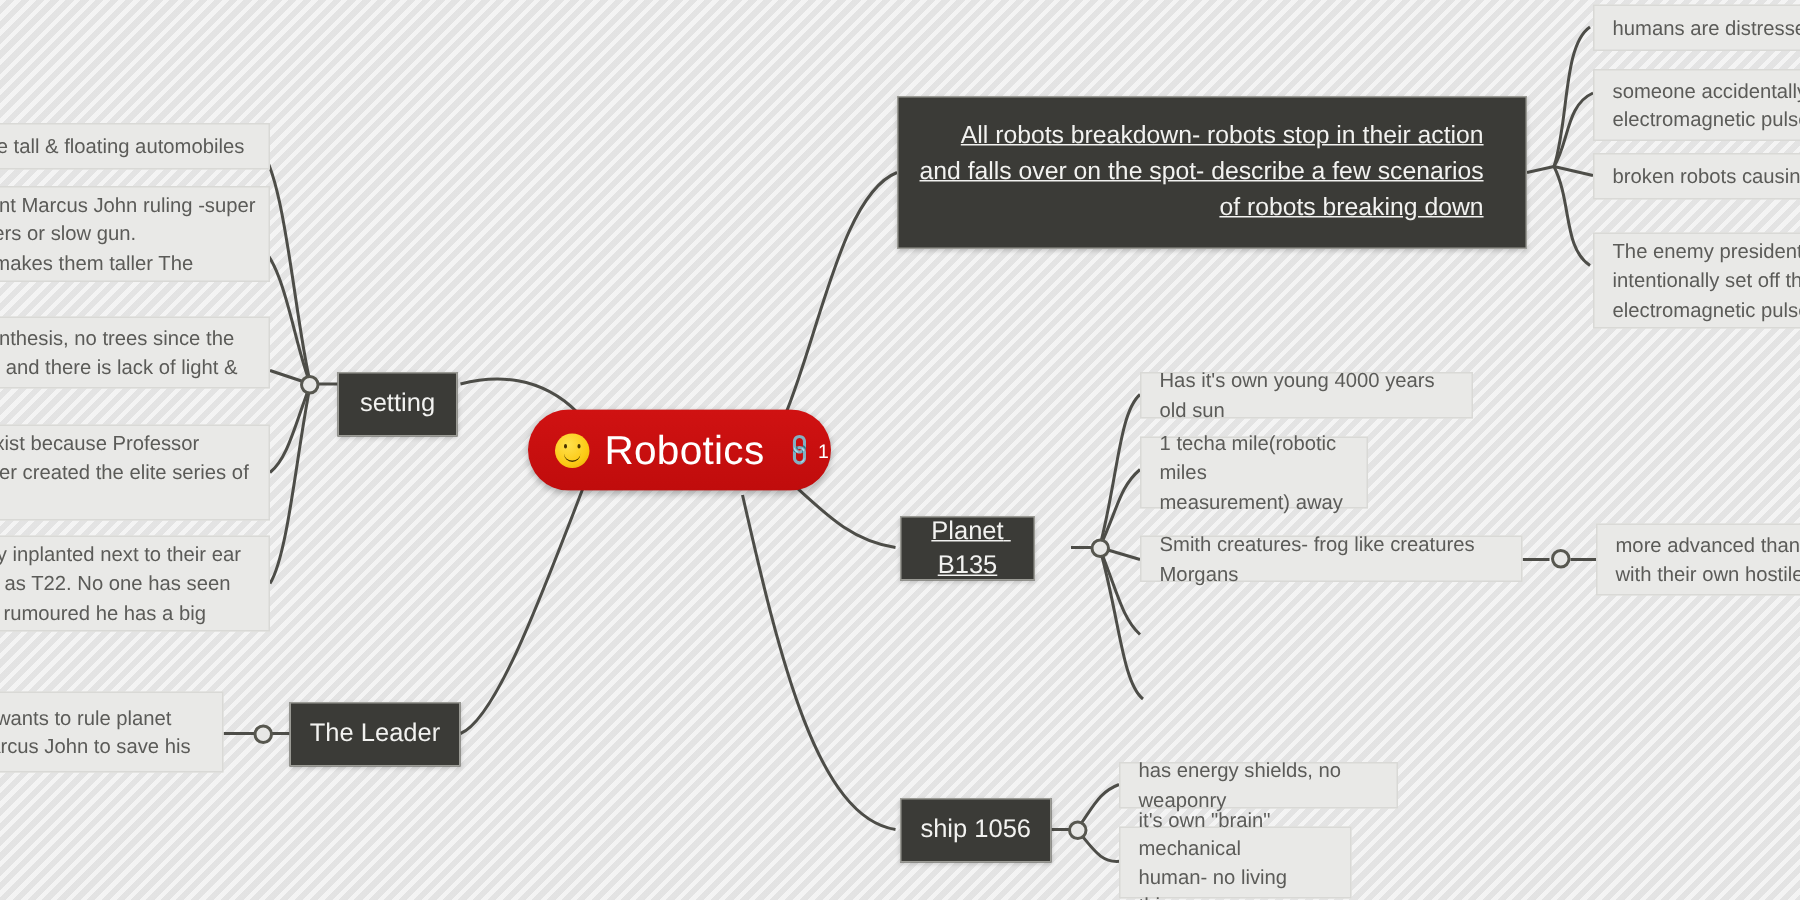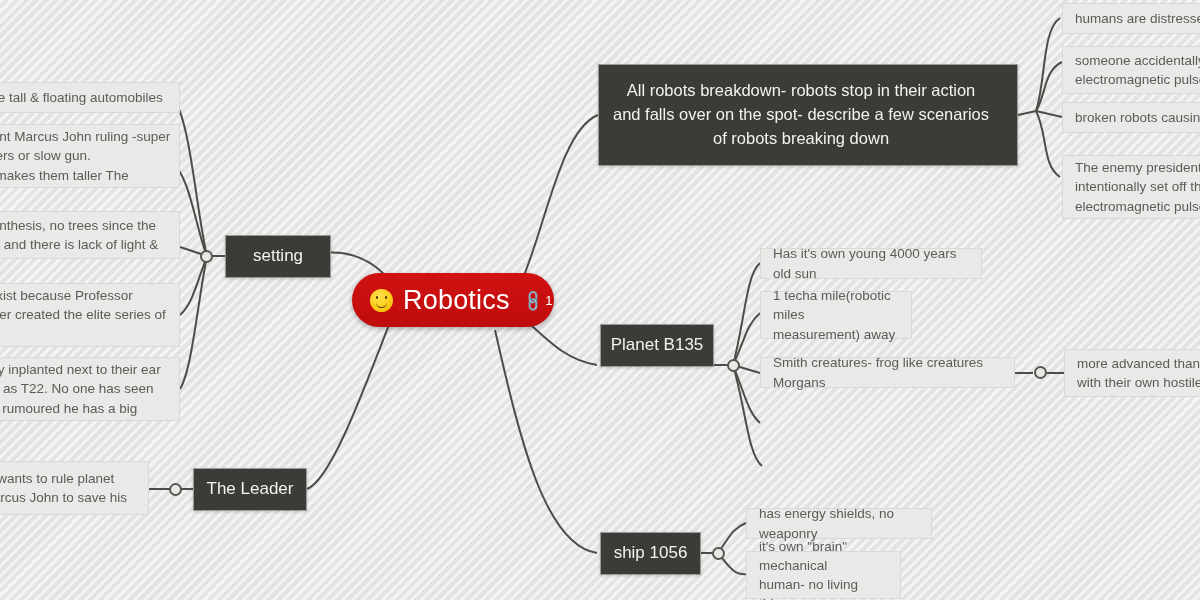--- a/index.html
+++ b/index.html
@@ -108,22 +108,23 @@
     box-shadow: 0 1px 3px rgba(0,0,0,0.18);
   }
   .dark-node .txt {
     font-size: 17px;
     line-height: 1.3;
     text-align: center;
     white-space: pre-wrap;
   }
   .dark-node.big .txt {
     font-size: 16.5px;
-    text-align: center;
+    text-align: right;
     line-height: 1.45;
+    text-decoration: underline;
   }
   .dark-node.big {
     justify-content: flex-start;
     padding: 12px 14px;
     align-items: center;
   }
 
   
   .leaf-node {
     background: #e9e9e7;
@@ -231,21 +232,21 @@
   <div class="node leaf-node clip-right" style="left:1062px; top:102px; width:150px; height:31px;">
     <span class="txt">broken robots causing ac</span>
   </div>
 
   <div class="node leaf-node clip-right" style="left:1062px; top:155px; width:150px; height:64px;">
     <span class="txt">The enemy president(of
 intentionally set off the
 electromagnetic pulse.</span>
   </div>
 
-  <div class="node dark-node" style="left:225px; top:235px; width:106px; height:43px;">
+  <div class="node dark-node" style="left:225px; top:248px; width:80px; height:43px;">
     <span class="txt">setting</span>
   </div>
   <div class="collapse-dot" style="left:200px; top:250px;"></div>
 
   <div class="node leaf-node clip-left" style="left:-46px; top:82px; width:226px; height:31px;">
     <span class="txt">ng are tall &amp; floating automobiles</span>
   </div>
 
   <div class="node leaf-node clip-left" style="left:-46px; top:124px; width:226px; height:64px;">
     <span class="txt">esident Marcus John ruling -super
@@ -273,21 +274,21 @@
   <div class="node dark-node" style="left:193px; top:468px; width:114px; height:43px;">
     <span class="txt">The Leader</span>
   </div>
   <div class="collapse-dot" style="left:169px; top:483px;"></div>
 
   <div class="node leaf-node clip-left" style="left:-54px; top:461px; width:203px; height:54px;">
     <span class="txt">Smith wants to rule planet
 ent Marcus John to save his</span>
   </div>
 
-  <div class="node dark-node" style="left:600px; top:324px; width:114px; height:43px;">
+  <div class="node dark-node" style="left:600px; top:344px; width:90px; height:43px;text-decoration:underline;">
     <span class="txt">Planet B135</span>
   </div>
   <div class="collapse-dot" style="left:727px; top:359px;"></div>
 
   <div class="node leaf-node" style="left:760px; top:248px; width:222px; height:31px;">
     <span class="txt">Has it's own young 4000 years old sun</span>
   </div>
 
   <div class="node leaf-node" style="left:760px; top:291px; width:152px; height:48px;">
     <span class="txt">1 techa mile(robotic miles

